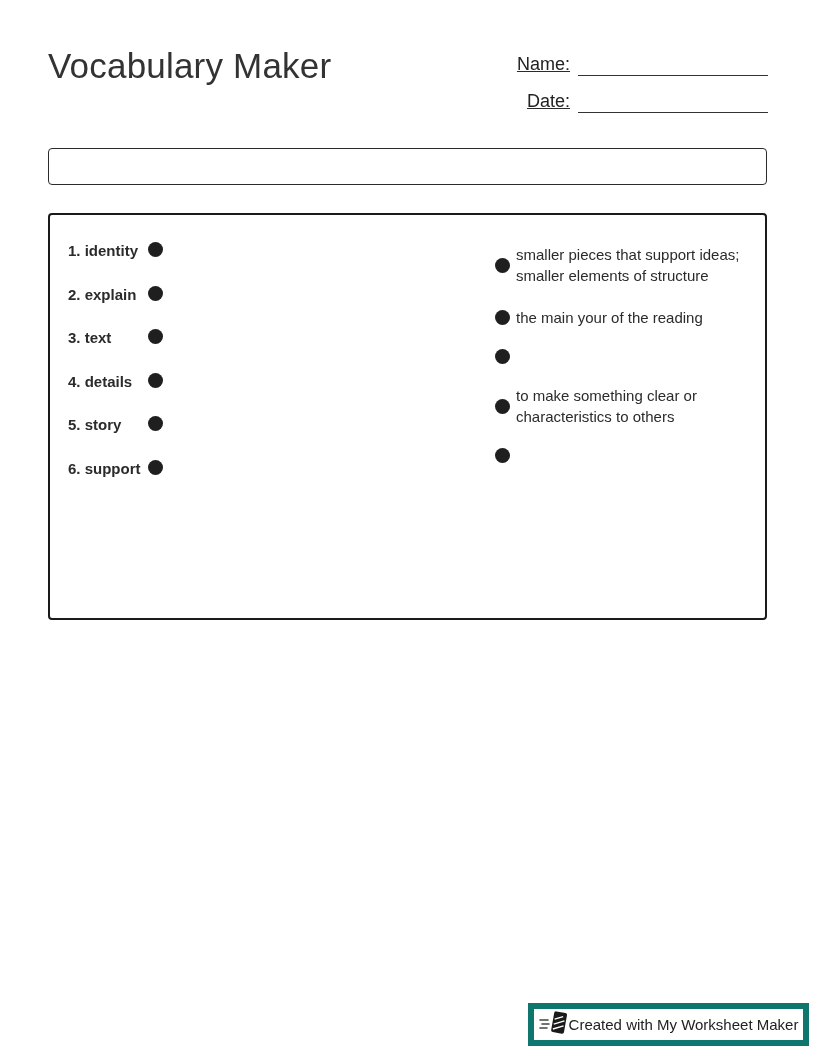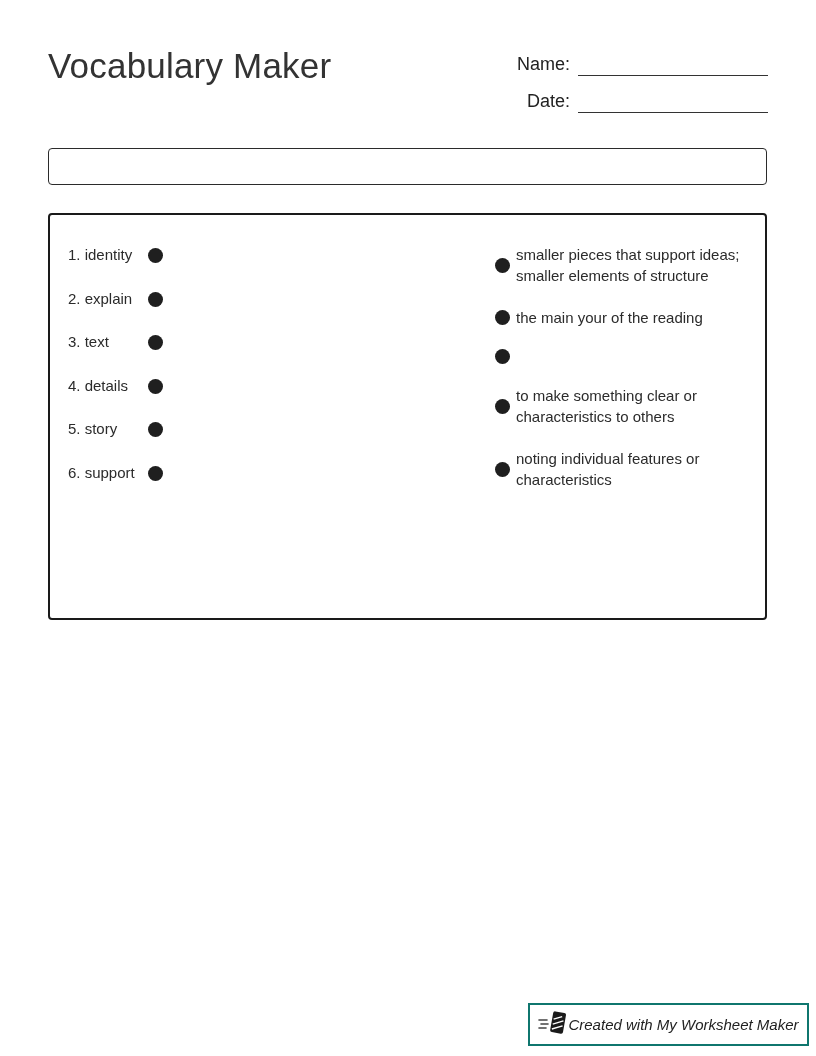--- a/index.html
+++ b/index.html
@@ -21,20 +21,21 @@
     color: #333333;
     letter-spacing: 0.2px;
   }
 
   .field-row {
     position: absolute;
     right: 48px;
     display: flex;
     align-items: flex-end;
     gap: 8px;
+    text-decoration: underline;
   }
   .field-row.name-row { top: 52px; }
   .field-row.date-row { top: 89px; }
   .field-label {
     width: 62px;
     text-align: right;
     font-size: 18px;
     color: #222222;
     padding-bottom: 1px;
   }
@@ -66,23 +67,24 @@
     background: #ffffff;
   }
 
   .words-column {
     position: absolute;
     left: 18px;
     top: 27px;
   }
   .word-row {
     display: flex;
-    align-items: flex-end;
+    align-items: flex-start;
     height: 21px;
     margin-bottom: 22.5px;
+    font-weight: bold;
   }
   .word-label {
     width: 80px;
     font-size: 15px;
     color: #2b2b2b;
   }
 
   .defs-column {
     position: absolute;
     left: 445px;
@@ -110,26 +112,25 @@
     flex-shrink: 0;
     display: inline-block;
   }
 
   .footer-badge {
     position: absolute;
     left: 528px;
     top: 1003px;
     width: 281px;
     height: 43px;
-    border: 2px solid #0f766e;
+    border: 6px solid #0f766e;
     background: #ffffff;
     display: flex;
     align-items: center;
     justify-content: center;
-    font-style: italic;
   }
   .badge-text {
     font-size: 15px;
     color: #222222;
     white-space: nowrap;
   }
   .badge-icon { flex-shrink: 0; }
 </style>
 </head>
 <body>
@@ -186,21 +187,20 @@
       </div>
       <div class="def-row">
         <span class="dot"></span>
       </div>
       <div class="def-row">
         <span class="dot"></span>
         <span class="def-text">to make something clear or characteristics to others</span>
       </div>
       <div class="def-row">
         <span class="dot"></span>
-        <span class="def-text">noting individual features or characteristics</span>
       </div>
     </div>
 </div>
 
 <div class="footer-badge">
   <span class="badge-icon">
     <svg width="30" height="32" viewBox="0 0 30 32">
       <g stroke="#444444" stroke-width="1.6" stroke-linecap="round">
         <line x1="1" y1="13" x2="9" y2="13"></line>
         <line x1="3" y1="17" x2="10" y2="17"></line>

